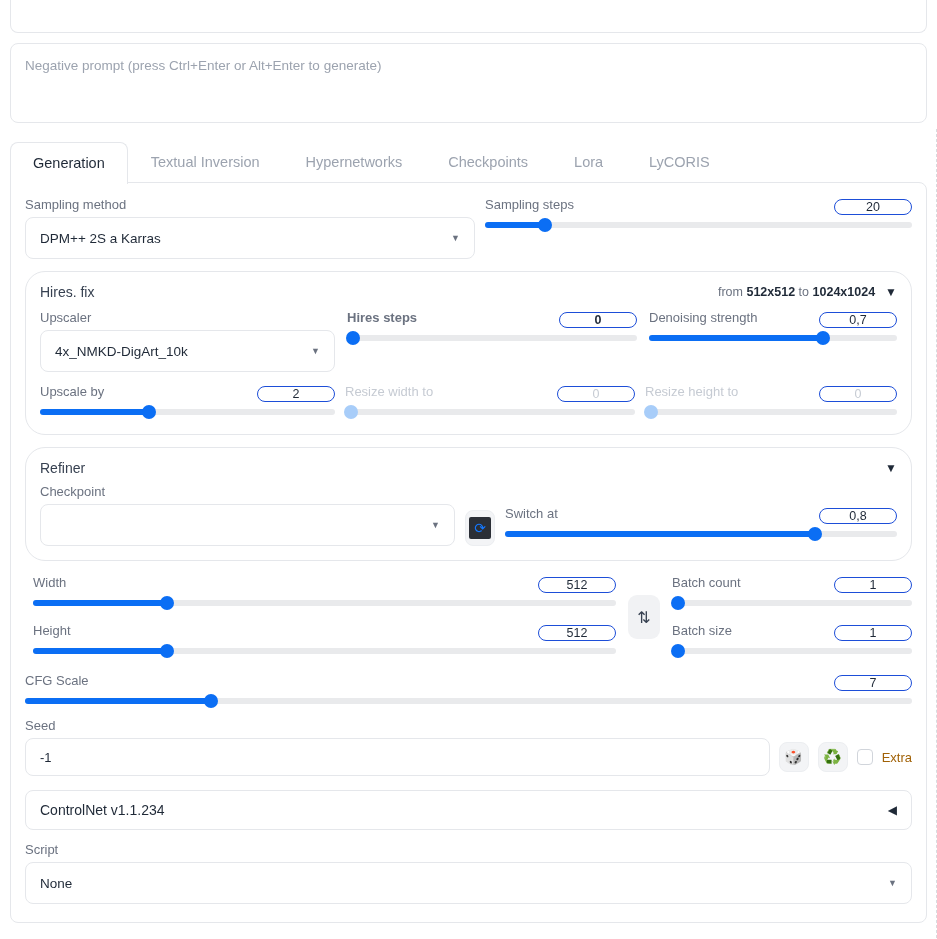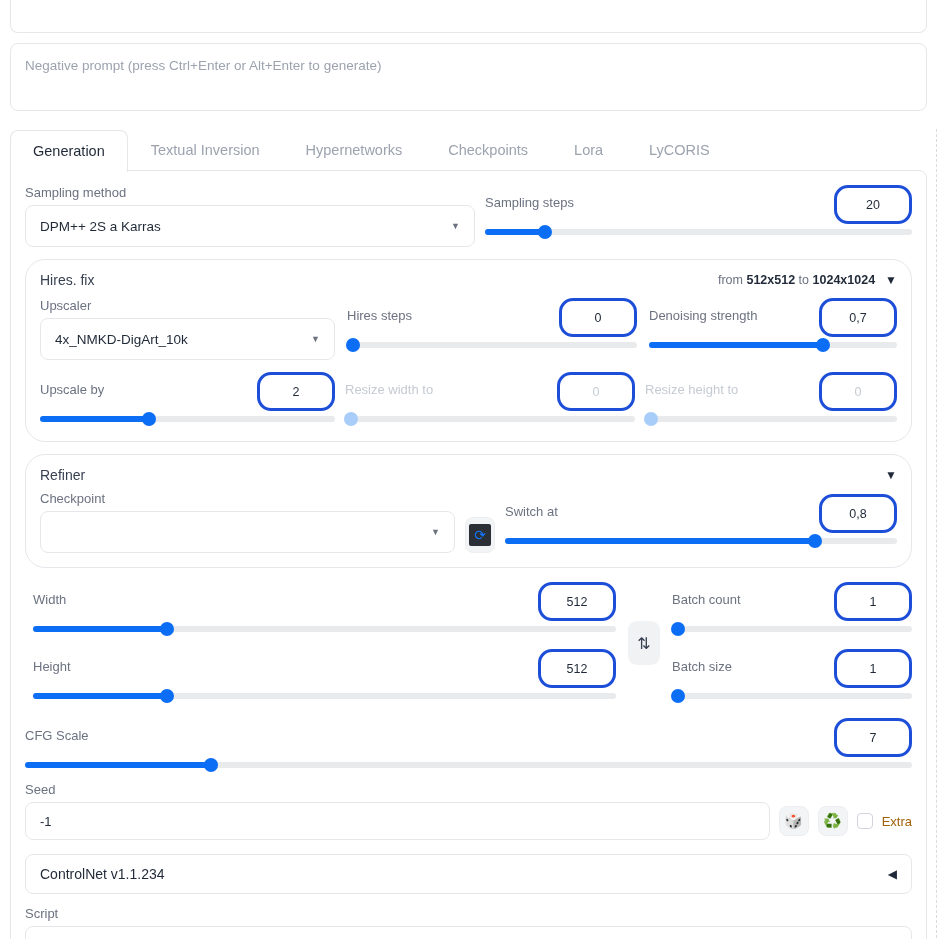--- a/index.html
+++ b/index.html
@@ -13,21 +13,21 @@
   .page { position: relative; width: 937px; height: 939px; padding: 0 0 0 0; }
 
   
   .promptbox {
     border: 1px solid #e5e7eb;
     border-radius: 8px;
     background: #fff;
     margin: 0 10px 0 10px;
   }
   .prompt-top { height: 34px; border-top: none; border-radius: 0 0 8px 8px; margin-top: -1px;}
-  .prompt-neg { height: 68px; margin-top: 10px; padding: 12px 14px; }
+  .prompt-neg { height: 80px; margin-top: 10px; padding: 12px 14px; }
   .placeholder { color: #9ca3af; font-size: 13.5px; }
 
   
   .tabwrap { margin: 18px 10px 0 10px; position: relative; }
   .tabs { display: flex; align-items: flex-end; position: relative; z-index: 2; }
   .tab {
     padding: 12px 22px; font-size: 14.5px; color: #9ca3af;
     border: 1px solid transparent; border-bottom: none;
     background: transparent; cursor: pointer; line-height: 1.2;
     border-radius: 8px 8px 0 0;
@@ -50,22 +50,22 @@
   
   .dd {
     border: 1px solid #e5e7eb; border-radius: 8px; background: #fff;
     height: 42px; display: flex; align-items: center; justify-content: space-between;
     padding: 0 14px; font-size: 13.5px; color: #1f2937; cursor: pointer;
   }
   .caret { color: #6b7280; font-size: 9px; }
 
   
   .num {
-    border: 3px solid #1d4ed8; border-radius: 14px; background: #fff;
-    height: 39px; min-width: 78px; display: flex; align-items: center;
+    border: 1px solid #1d4ed8; border-radius: 14px; background: #fff;
+    height: 16px; min-width: 78px; display: flex; align-items: center;
     justify-content: center; font-size: 12.5px; color: #1f2937; cursor: text;
   }
   .num.dim { color: #c6cbd3; }
 
   
   .slider { position: relative; height: 16px; cursor: pointer; }
   .track {
     position: absolute; top: 5px; left: 0; right: 0; height: 6px;
     background: #e9eaec; border-radius: 3px;
   }
@@ -186,21 +186,21 @@
 
         <div class="row" style="gap:12px; margin-top:10px;">
           <div style="width:295px;">
             <span class="lbl">Upscaler</span>
             <div class="dd">
               <span>4x_NMKD-DigArt_10k</span>
               <span class="caret">▼</span>
             </div>
           </div>
           <div style="width:290px;">
-            <div style="display:flex;align-items:center;justify-content:space-between;">
+            <div style="display:flex;align-items:center;justify-content:space-between;font-weight:bold;">
               <span class="lbl">Hires steps</span>
               <div class="num">0</div>
             </div>
             <div class="slider">
               <div class="track"></div>
               <div class="fill" style="width:0%"></div>
               <div class="thumb" style="left:0%; transform:translateX(-1px);"></div>
             </div>
           </div>
           <div style="flex:1;">

